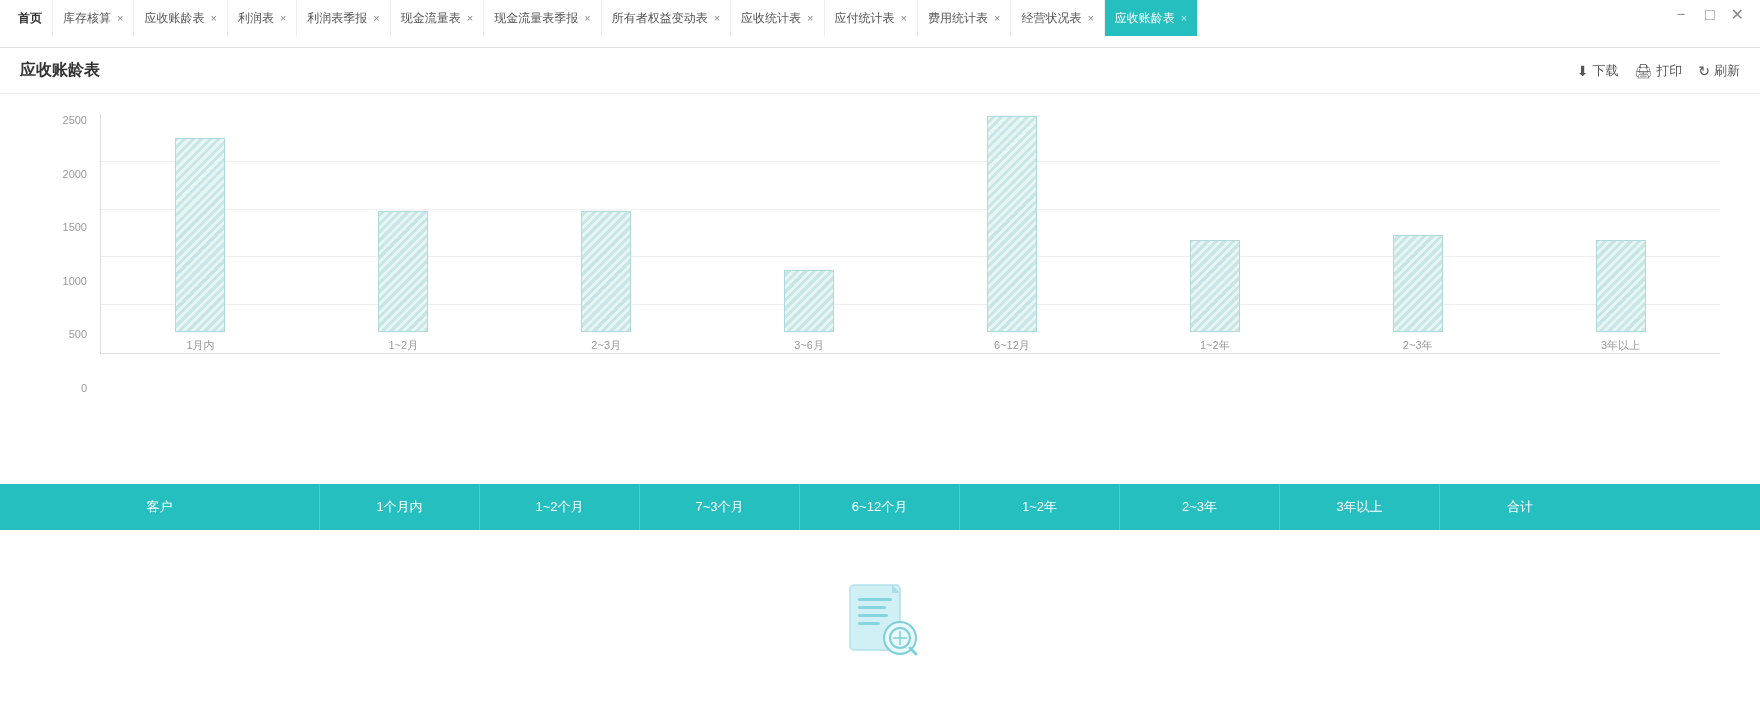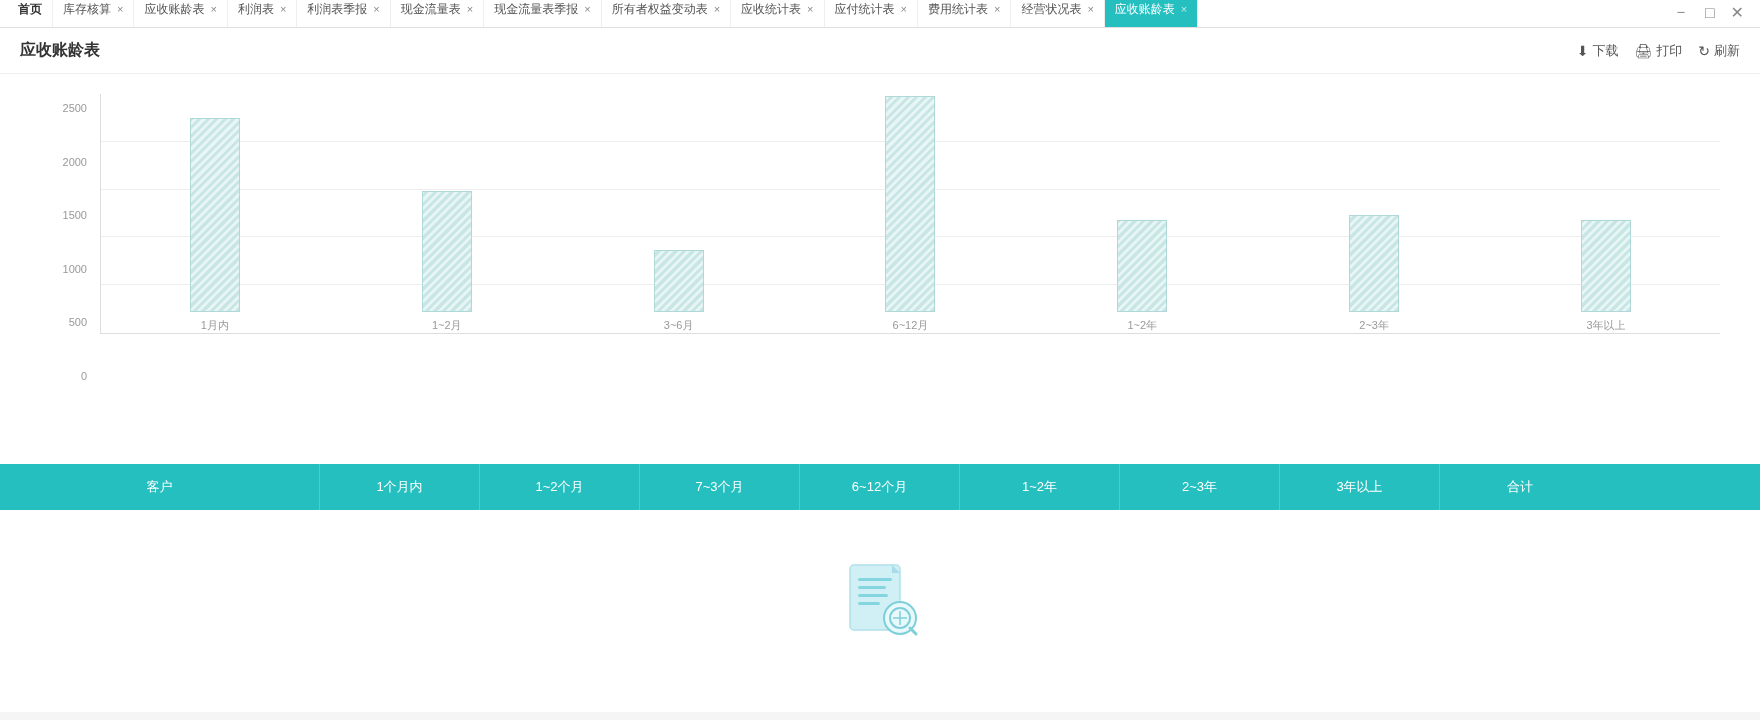--- a/index.html
+++ b/index.html
@@ -1,24 +1,24 @@
 <!DOCTYPE html>
 <html><head>
   <meta charset="utf-8">
   <style>
     * { margin: 0; padding: 0; box-sizing: border-box; }
     body { font-family: "Microsoft YaHei", "PingFang SC", sans-serif; font-size: 12px; background: #f5f5f5; color: #333; overflow-x: hidden; }
 
     
     .tab-bar {
       display: flex;
-      align-items: flex-end;
+      align-items: flex-start;
       background: #fff;
       border-bottom: 1px solid #e0e0e0;
-      height: 28px;
+      height: 48px;
       padding: 0 8px;
       overflow-x: auto;
       white-space: nowrap;
       position: relative;
     }
     .tab-bar::-webkit-scrollbar { display: none; }
     .tab-item {
       display: inline-flex;
       align-items: center;
       padding: 0 10px;
@@ -103,21 +103,21 @@
     .bar-chart {
       width: 100%;
       height: 320px;
       position: relative;
       padding-left: 60px;
       padding-bottom: 40px;
     }
     .y-axis {
       position: absolute;
       left: 0;
-      top: 8px;
+      top: 0;
       height: calc(100% - 40px);
       display: flex;
       flex-direction: column;
       justify-content: space-between;
       align-items: flex-end;
       padding-right: 8px;
       width: 55px;
     }
     .y-label { font-size: 11px; color: #999; }
     .chart-body {
@@ -299,20 +299,24 @@
         <div class="grid-line" style="bottom: 20%;"></div>
       <div class="bar-group">
             <div class="bar" style="height: 194px;"></div>
             <div class="bar-label">1月内</div>
           </div>
           <div class="bar-group">
             <div class="bar" style="height: 121px;"></div>
             <div class="bar-label">1~2月</div>
           </div>
           <div class="bar-group">
+            <div class="bar" style="height: 121px;"></div>
+            <div class="bar-label">2~3月</div>
+          </div>
+          <div class="bar-group">
             <div class="bar" style="height: 62px;"></div>
             <div class="bar-label">3~6月</div>
           </div>
           <div class="bar-group">
             <div class="bar" style="height: 216px;"></div>
             <div class="bar-label">6~12月</div>
           </div>
           <div class="bar-group">
             <div class="bar" style="height: 92px;"></div>
             <div class="bar-label">1~2年</div>

